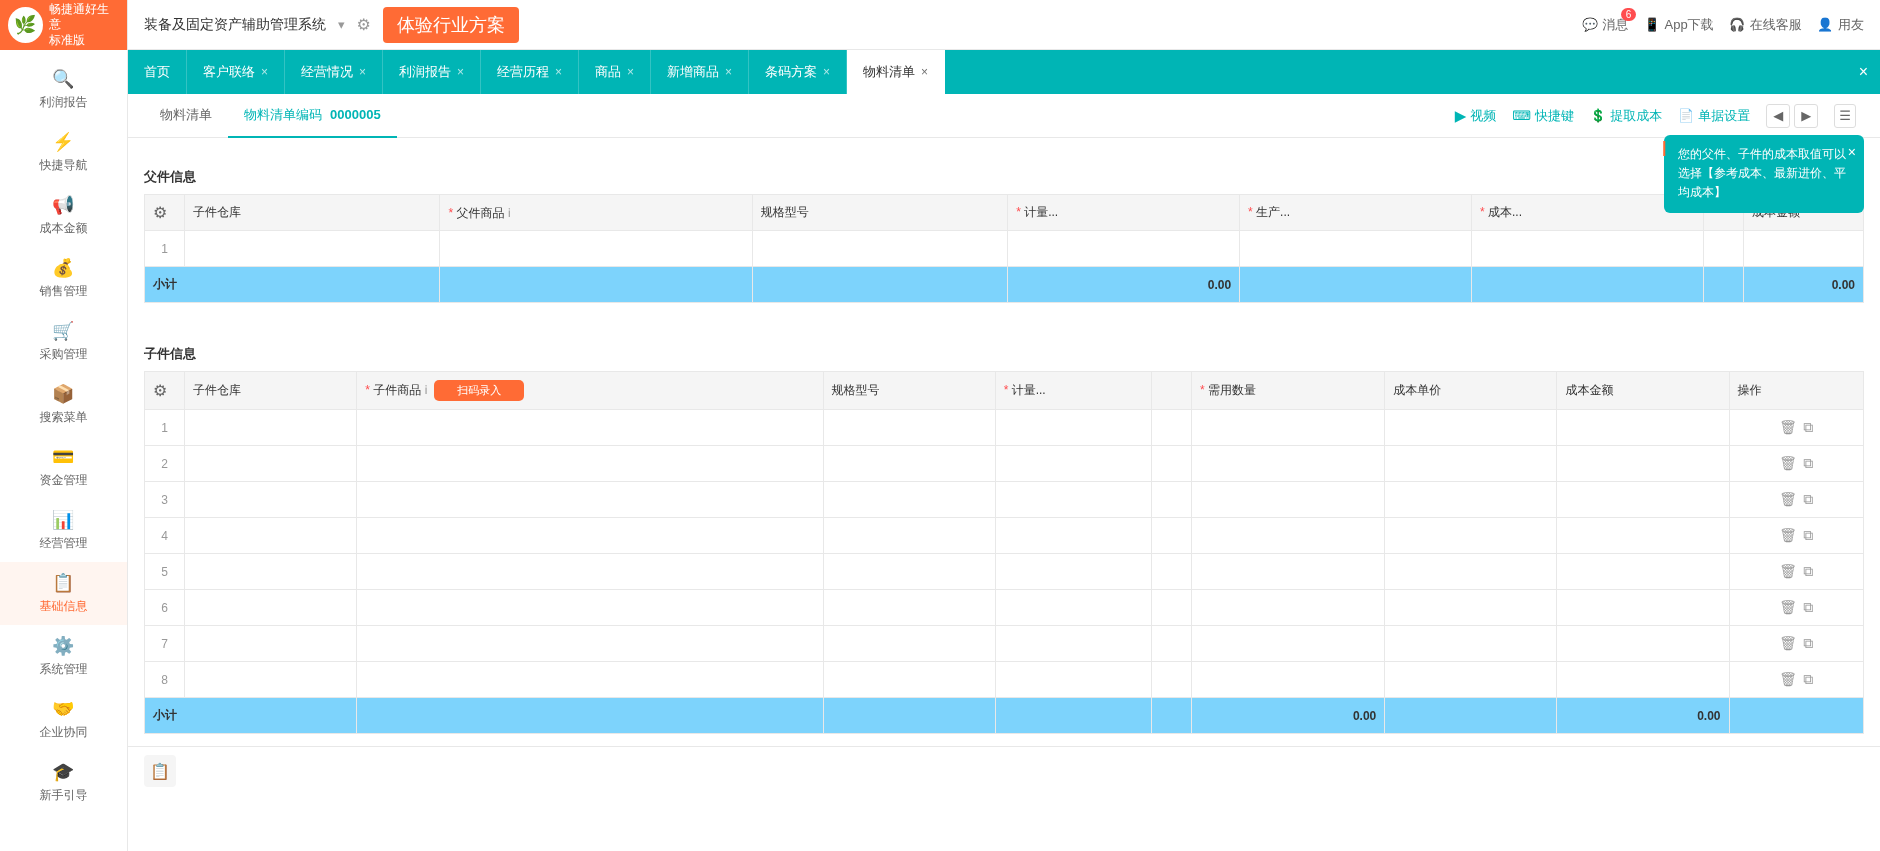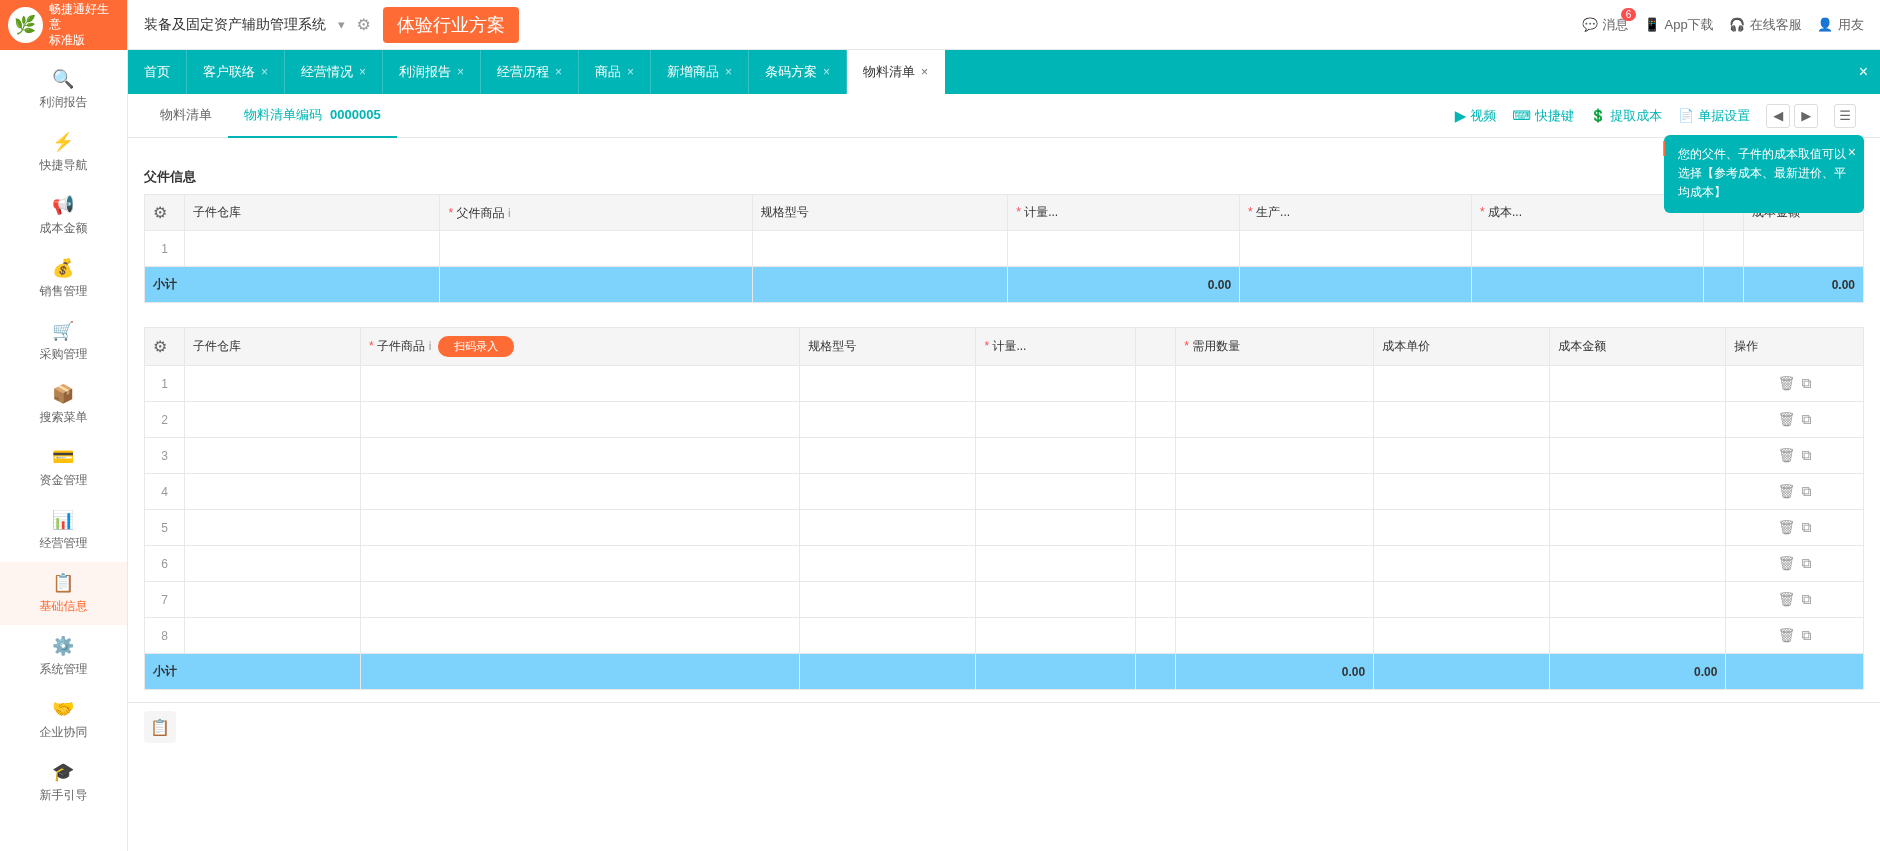--- a/index.html
+++ b/index.html
@@ -49,21 +49,21 @@
     .section { padding: 12px 16px; }
     .section-title { font-size: 13px; font-weight: bold; color: #333; margin-bottom: 8px; margin-top: 18px; }
 
     
     .data-table { width: 100%; border-collapse: collapse; font-size: 12px; }
     .data-table th { background: #f5f5f5; border: 1px solid #e8e8e8; padding: 8px 8px; text-align: left; color: #333; font-weight: normal; white-space: nowrap; }
     .data-table td { border: 1px solid #e8e8e8; padding: 6px 8px; color: #333; height: 36px; }
     .data-table tr.subtotal td { background: #7dd3fc; font-weight: bold; }
     .data-table .row-num { color: #999; text-align: center; width: 40px; }
     .required { color: #ff4d4f; }
-    .scan-btn { background: #ff6b35; color: #fff; border: none; border-radius: 10px; padding: 3px 16px; font-size: 11px; cursor: pointer; }
+    .scan-btn { background: #ff6b35; color: #fff; border: none; border-radius: 5px; padding: 3px 23px; font-size: 11px; cursor: pointer; }
     .th-settings { width: 36px; text-align: center; }
     .settings-icon { font-size: 16px; color: #666; cursor: pointer; }
     .action-icons { display: flex; gap: 6px; justify-content: center; }
     .action-icon { color: #999; cursor: pointer; font-size: 14px; }
     .col-right { text-align: right; }
 
     
     .tooltip-box { position: absolute; background: #00b5b5; color: #fff; padding: 10px 14px; border-radius: 6px; font-size: 12px; line-height: 1.6; max-width: 200px; z-index: 100; right: 16px; top: 135px; }
     .tooltip-box::before { content: '|'; position: absolute; left: -2px; top: 0; color: #ff6b35; font-weight: bold; font-size: 16px; }
     .tooltip-close { position: absolute; top: 6px; right: 8px; cursor: pointer; font-size: 14px; color: #fff; }
@@ -287,20 +287,21 @@
             <td></td>
             <td></td>
             <td></td>
             <td class="col-right">0.00</td>
           </tr>
         </tbody>
       </table>
     </div>
 
     <div class="section">
+      <div class="section-title">子件信息</div>
       <table class="data-table">
         <thead>
           <tr>
             <th class="th-settings"><span class="settings-icon">⚙</span></th>
             <th>子件仓库</th>
             <th>
               <span class="required">*</span> 子件商品 <span style="color:#999;">ℹ</span>
               &nbsp;<button class="scan-btn">扫码录入</button>
             </th>
             <th>规格型号</th>

